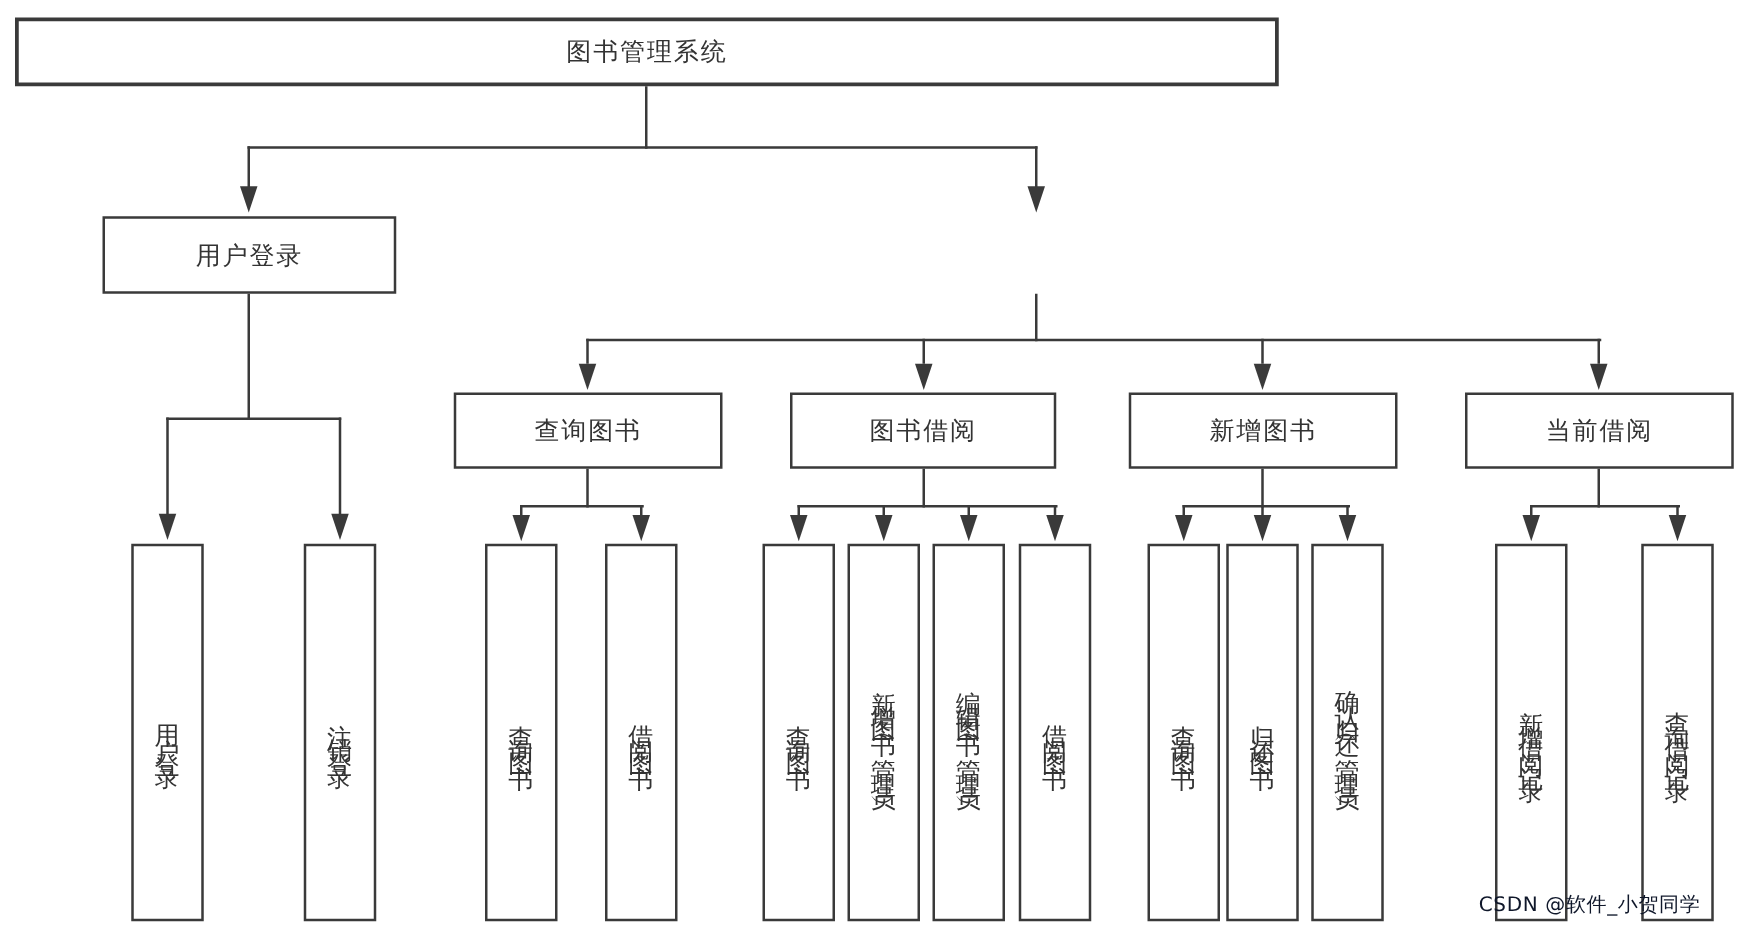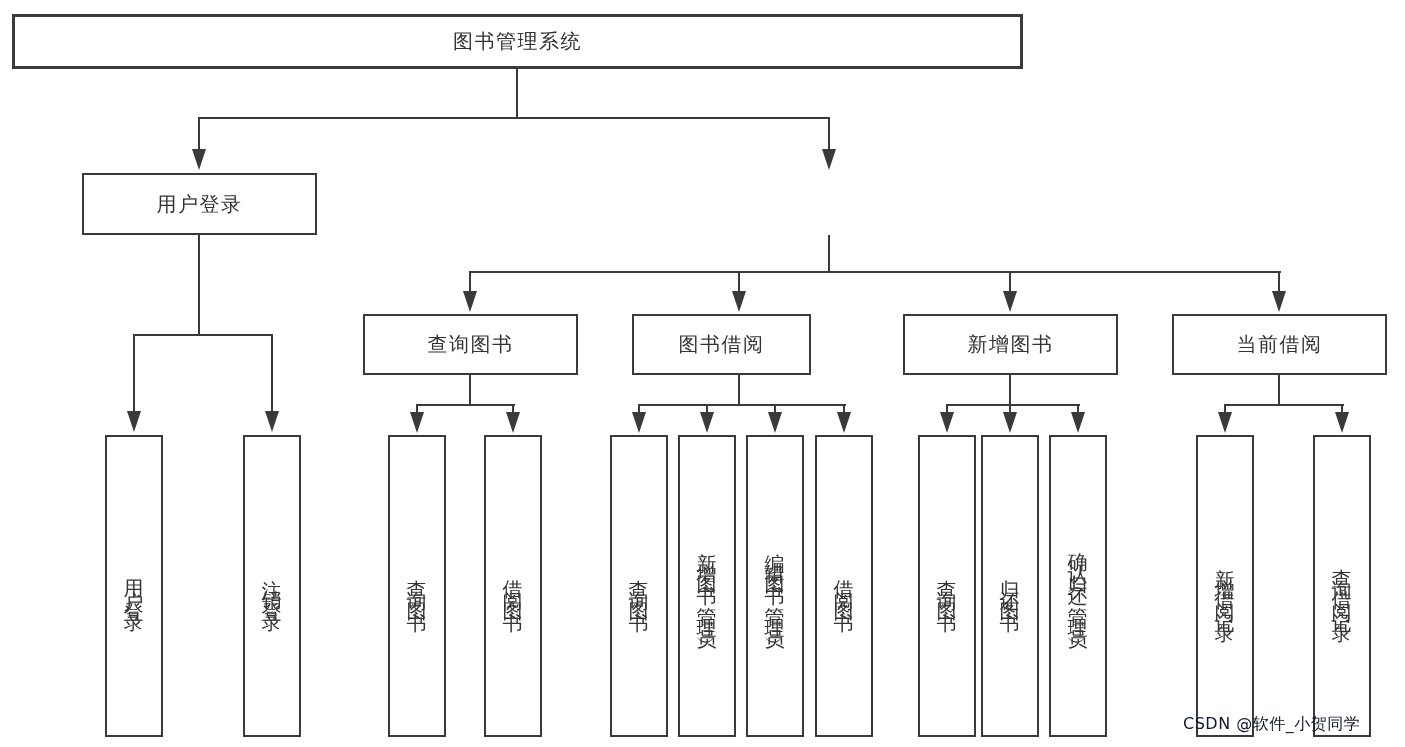--- a/index.html
+++ b/index.html
@@ -39,21 +39,21 @@
     width: 0; height: 0;
     border-left: 7px solid transparent;
     border-right: 7px solid transparent;
     border-top: 21px solid #3a3a3a;
   }
   
   #n-root        { left: 12px;   top: 14px;  width: 1011px; height: 55px; }
   #n-user-login  { left: 82px;   top: 173px; width: 235px;  height: 62px; }
   #n-book-mgmt   { left: 712px;  top: 173px; width: 235px;  height: 62px; }
   #n-new-rec     { left: 363px;  top: 314px; width: 215px;  height: 61px; }
-  #n-book-borrow { left: 632px;  top: 314px; width: 179px;  height: 61px; font-family: Liberation Serif, serif; }
+  #n-book-borrow { left: 632px;  top: 314px; width: 213px;  height: 61px; font-family: Liberation Serif, serif; }
   #n-cur-borrow  { left: 903px;  top: 314px; width: 215px;  height: 61px; }
   #n-borrow-rec  { left: 1172px; top: 314px; width: 215px;  height: 61px; }
   .leaf { top: 435px; width: 58px; height: 302px; }
   #lf-a1 { left: 105px; }  #lf-a2 { left: 243px; }
   #lf-b1 { left: 388px; }  #lf-b2 { left: 484px; }
   #lf-c1 { left: 610px; }  #lf-c2 { left: 678px; }  #lf-c3 { left: 746px; }  #lf-c4 { left: 815px; }
   #lf-d1 { left: 918px; }  #lf-d2 { left: 981px; }  #lf-d3 { left: 1049px; }
   #lf-e1 { left: 1196px; } #lf-e2 { left: 1313px; }
   .watermark {
     position: absolute;

